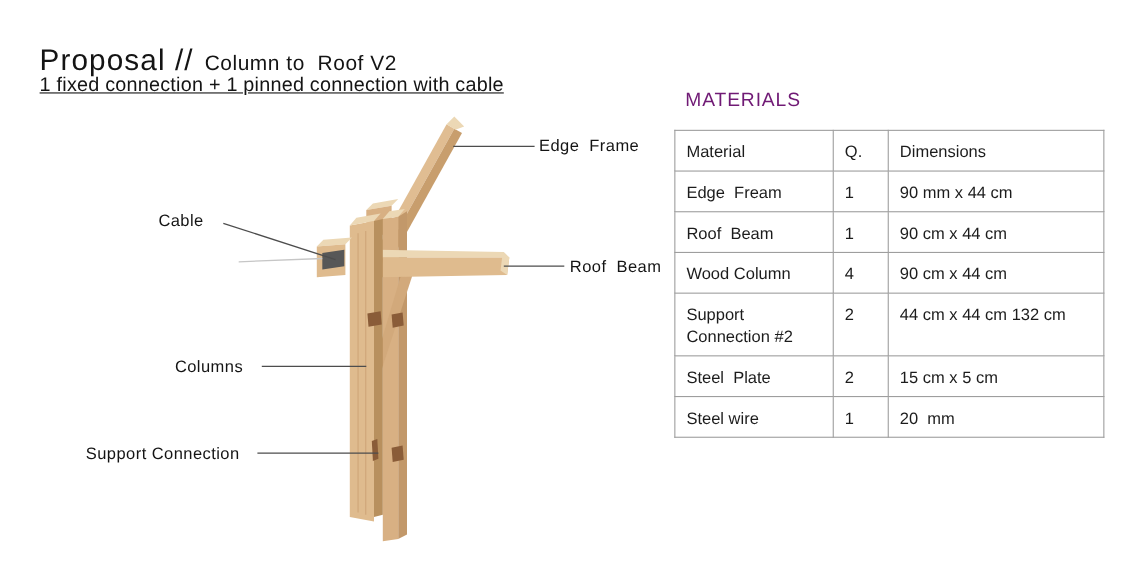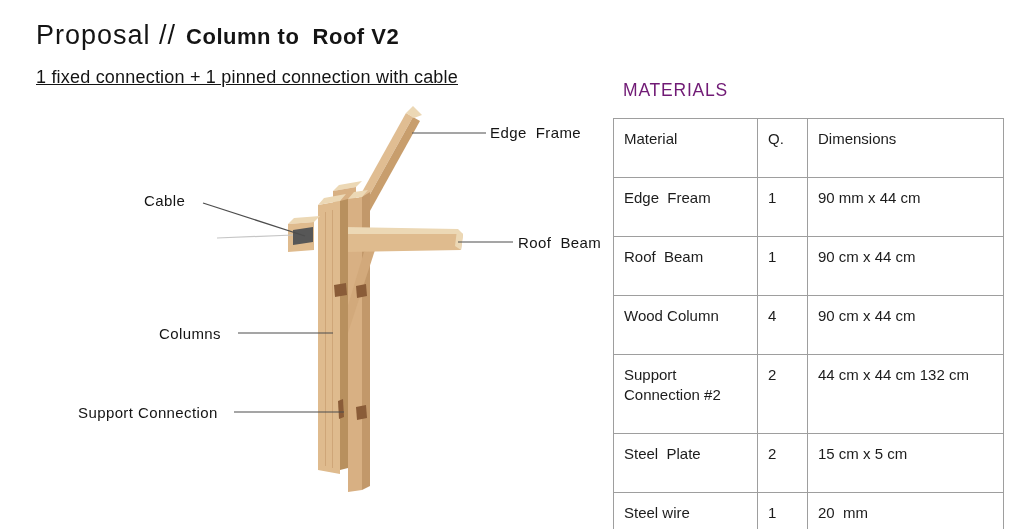--- a/index.html
+++ b/index.html
@@ -5,26 +5,26 @@
   * { margin: 0; padding: 0; box-sizing: border-box; }
   html, body { width: 1024px; height: 529px; }
   body {
     position: relative;
     background: #ffffff;
     overflow: hidden;
     font-family: "Liberation Sans", sans-serif;
     color: #1c1c1c;
   }
   .titleblock {
-    position: absolute; left: 36px; top: 20px;
+    position: absolute; left: 36px; top: 40px;
     display: flex; align-items: baseline; gap: 10px;
     white-space: pre-wrap;
   }
   .title-main { font-size: 27px; letter-spacing: 1px; color: #141414; font-weight: 400; }
-  .title-sub  { font-size: 22px; letter-spacing: 0.5px; color: #141414; font-weight: 700; }
+  .title-sub  { font-size: 19px; letter-spacing: 0.5px; color: #141414; font-weight: 400; }
   .subtitle {
     position: absolute; left: 36px; top: 67px;
     font-size: 18px; letter-spacing: 0.2px; color: #141414; white-space: pre-wrap; text-decoration: underline;
   }
   .diagram-svg { position: absolute; left: 0; top: 0; }
   .dlabel {
     position: absolute; font-size: 15px; letter-spacing: 0.4px;
     color: #141414; white-space: pre-wrap;
   }
   .lbl-edge-frame { left: 490px; top: 124px; }
@@ -36,21 +36,21 @@
     position: absolute; left: 623px; top: 80px;
     font-size: 17.5px; letter-spacing: 0.8px; color: #701a75; font-weight: 400;
   }
   .materials-table {
     position: absolute; left: 613px; top: 118px;
     border-collapse: collapse; table-layout: fixed; width: 390px;
     font-size: 15px; color: #1c1c1c;
   }
   .materials-table th, .materials-table td {
     border: 1px solid #9e9e9e;
-    padding: 10px 8px 28px 10px;
+    padding: 10px 8px 6px 10px;
     line-height: 20px;
     text-align: left; vertical-align: top;
     font-weight: 400;
     white-space: pre-wrap;
     overflow: hidden;
   }
   .col-material { width: 144px; }
   .col-qty { width: 50px; }
   .col-dims { width: 196px; }
 </style>

